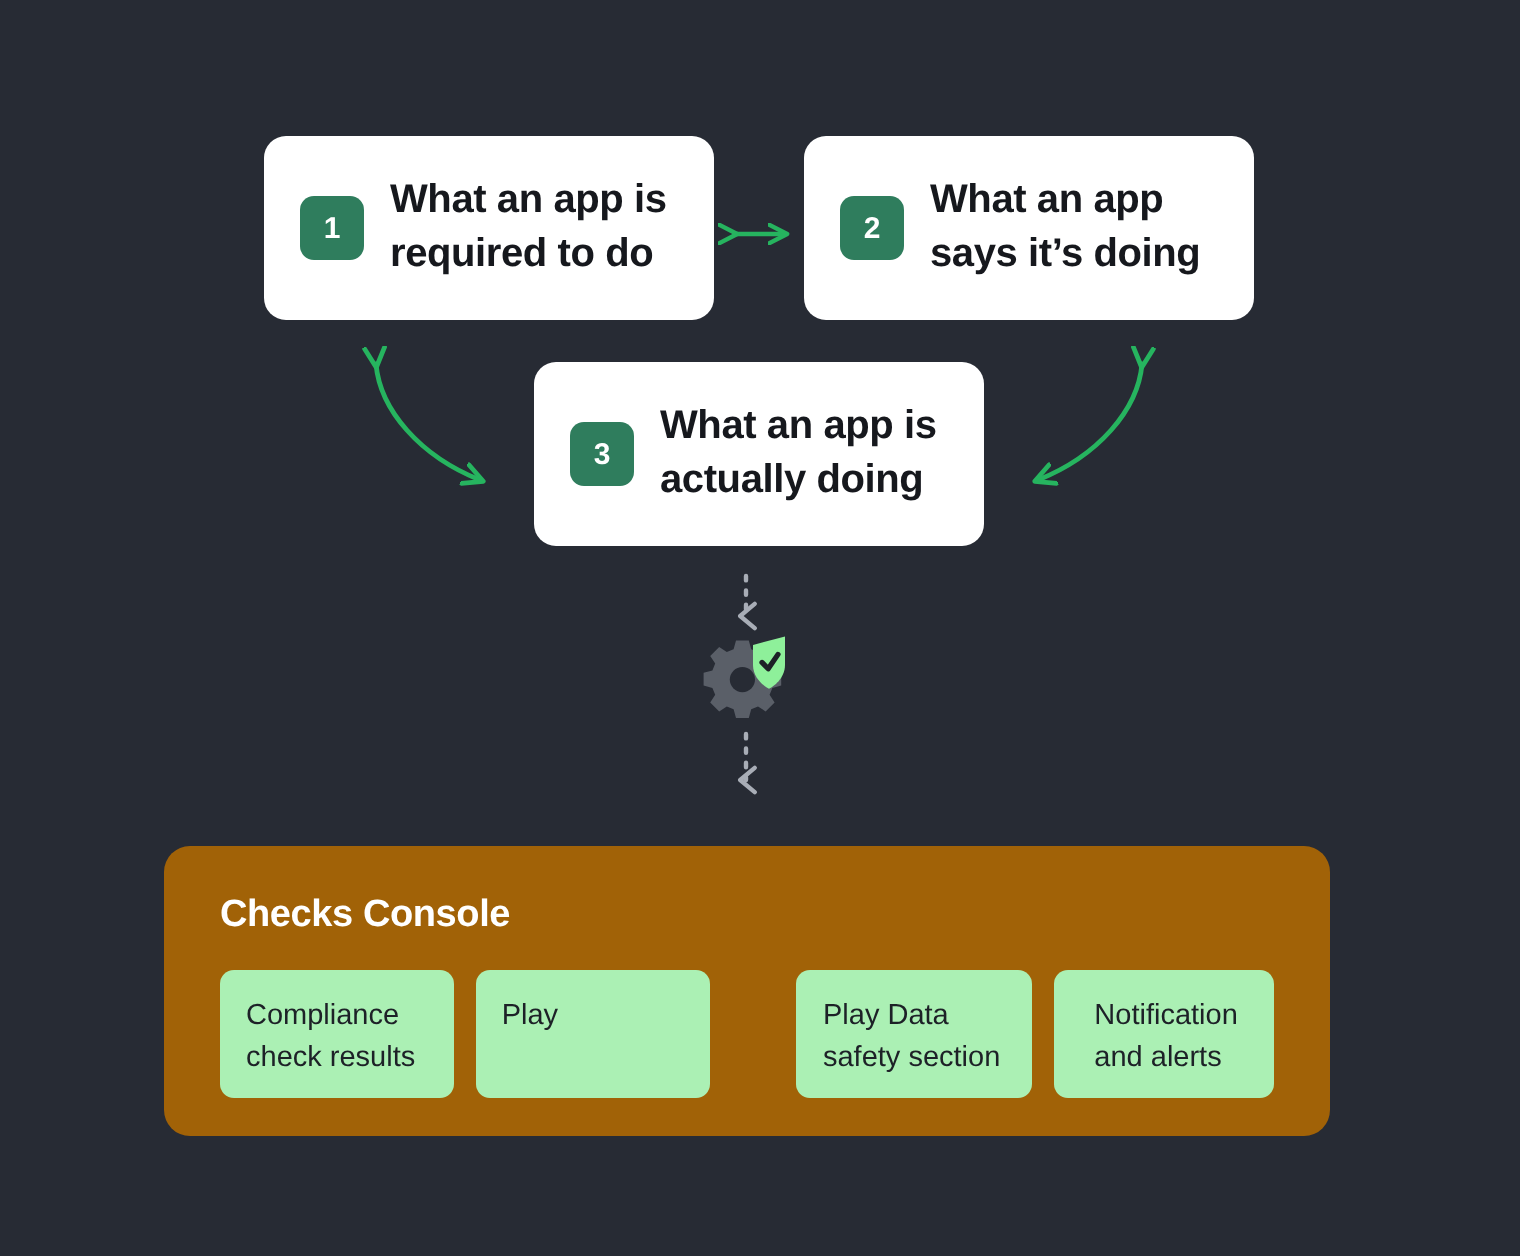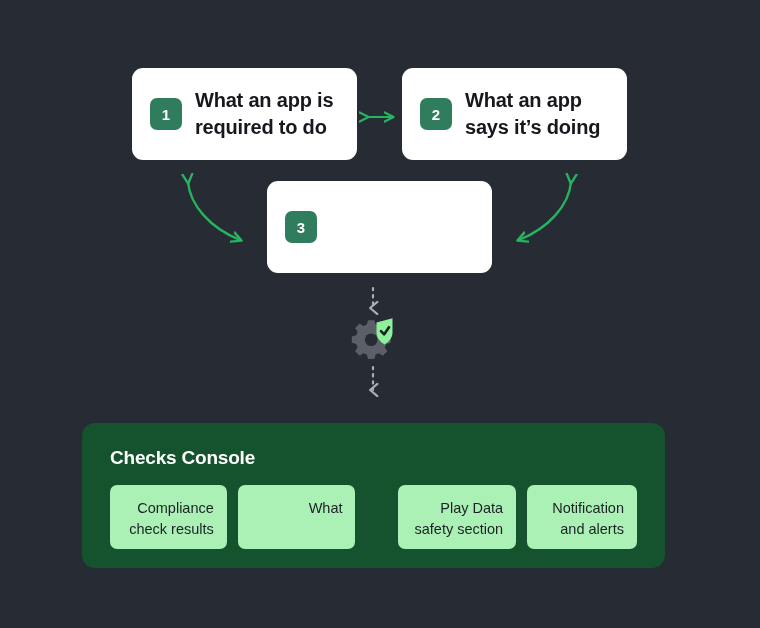--- a/index.html
+++ b/index.html
@@ -52,41 +52,40 @@
   }
 
   
   #gear-group { position: absolute; left: 347px; top: 315px; width: 56px; height: 50px; }
 
   
   #console {
     position: absolute;
     left: 82px; top: 423px;
     width: 583px; height: 145px;
-    background: #14532d;
+    background: #a16207;
     border-radius: 13px;
     padding: 24px 28px 0 28px;
   }
   #console-title {
     color: #ffffff;
     font-size: 19px;
     font-weight: bold;
     letter-spacing: -0.2px;
     margin-bottom: 16px;
   }
   #chips { display: flex; gap: 11px; align-items: stretch; }
   .chip {
     background: #abf0b4;
     border-radius: 7px;
     padding: 13px 13px;
     color: #1d2127;
     font-size: 14.5px;
     line-height: 1.45;
     height: 64px;
-    text-align: right;
   }
   #chip0 { width: 130px; }
   #chip1 { width: 131px; }
   #chip2 { width: 131px; margin-left: 32px; }
   #chip3 { width: 121px; padding-left: 20px; }
 </style>
 </head>
 <body>
 
 <div id="stage">
@@ -130,20 +129,21 @@
     <div class="card-text">What an app is required to do</div>
   </div>
 
   <div class="card" id="card2">
     <div class="badge">2</div>
     <div class="card-text">What an app says it’s doing</div>
   </div>
 
   <div class="card" id="card3">
     <div class="badge">3</div>
+    <div class="card-text">What an app is actually doing</div>
   </div>
 
   <div id="gear-group">
     <svg width="56" height="50" viewBox="0 0 56 50" xmlns="http://www.w3.org/2000/svg">
 
       <g>
         <path fill="#5a5f68" d="
           M21 5.2 h6.4 l1.2 4.4 3.4 1.4 3.8-2.5 4.5 4.5 -2.5 3.8 1.4 3.4 4.4 1.2 v6.4
           l-4.4 1.2 -1.4 3.4 2.5 3.8 -4.5 4.5 -3.8-2.5 -3.4 1.4 -1.2 4.4 h-6.4
           l-1.2-4.4 -3.4-1.4 -3.8 2.5 -4.5-4.5 2.5-3.8 -1.4-3.4 -4.4-1.2 v-6.4
@@ -160,21 +160,21 @@
   </div>
 
   <div id="console">
     <div id="console-title">Checks Console</div>
     <div id="chips">
       <div class="chip" id="chip0">
         <div>Compliance</div>
         <div>check results</div>
       </div>
       <div class="chip" id="chip1">
-        <div>What</div>
+        <div>Play</div>
       </div>
       <div class="chip" id="chip2">
         <div>Play Data</div>
         <div>safety section</div>
       </div>
       <div class="chip" id="chip3">
         <div>Notification</div>
         <div>and alerts</div>
       </div>
     </div>

